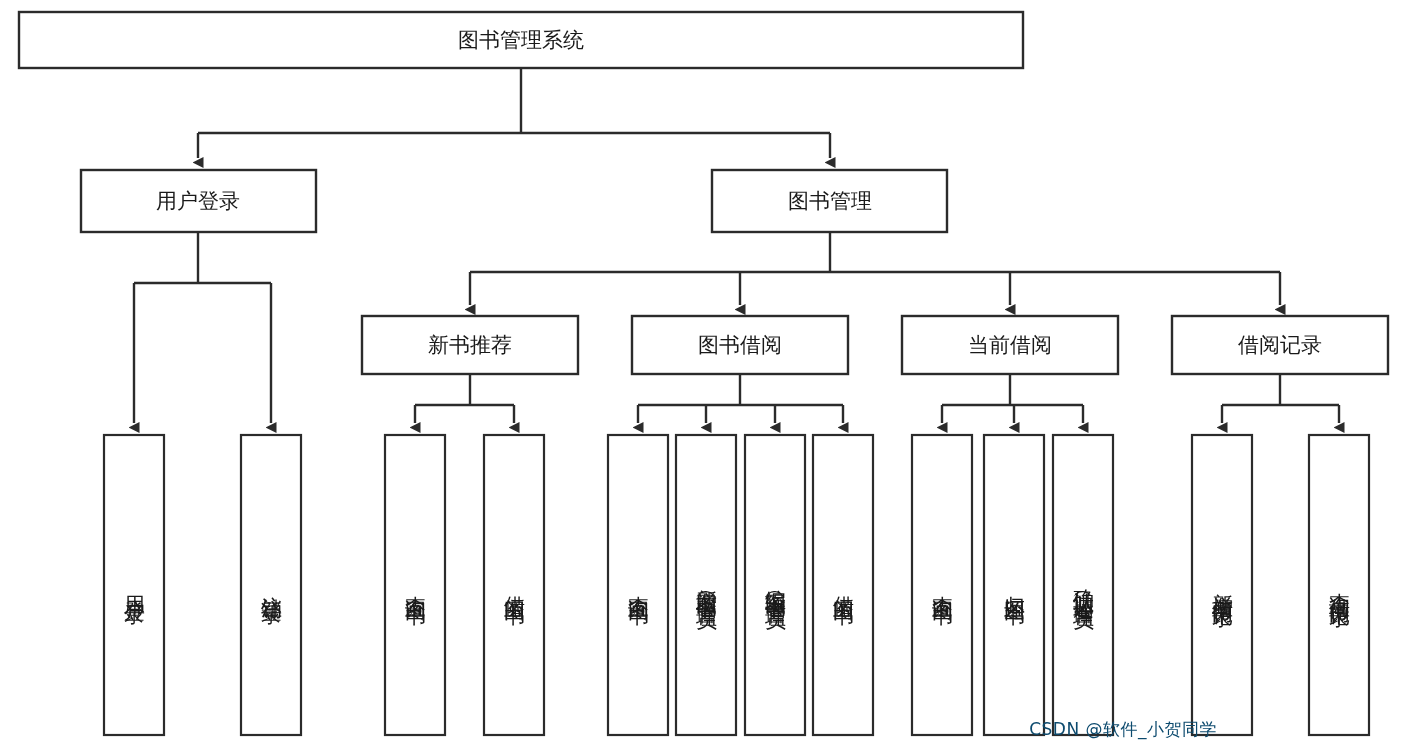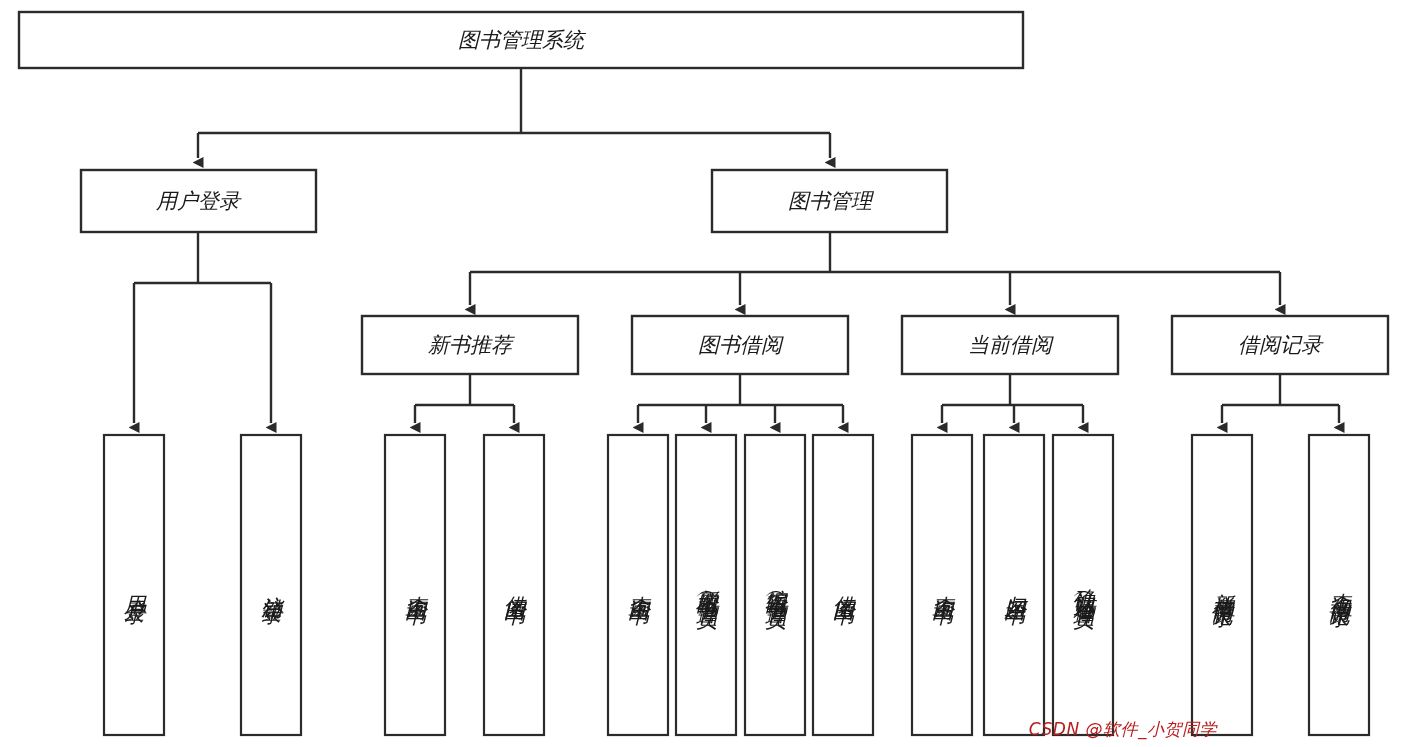--- a/index.html
+++ b/index.html
@@ -13,21 +13,20 @@
     font-family: "DejaVu Sans", "Liberation Sans", sans-serif;
     overflow: hidden;
     position: relative;
   }
   #diagram-root {
     position: absolute;
     left: 0;
     top: 0;
     width: 1227px;
     height: 747px;
-    font-style: italic;
   }
   svg#flowchart {
     display: block;
     width: 1405px;
     height: 747px;
   }
   .node-box {
     fill: #ffffff;
     stroke: #2b2b2b;
     stroke-width: 2.4;
@@ -66,21 +65,21 @@
     letter-spacing: 3px;
     color: #1a1a1a;
     white-space: nowrap;
   }
   .watermark {
     position: absolute;
     right: 10px;
     bottom: 6px;
     font-family: "DejaVu Sans", "Liberation Sans", sans-serif;
     font-size: 17px;
-    color: #b91c1c;
+    color: #0c4a6e;
     letter-spacing: 0.5px;
     white-space: nowrap;
   }
 </style>
 </head>
 <body>
 
 <div id="diagram-root">
 
   <svg id="flowchart" viewBox="0 0 1405 747">

